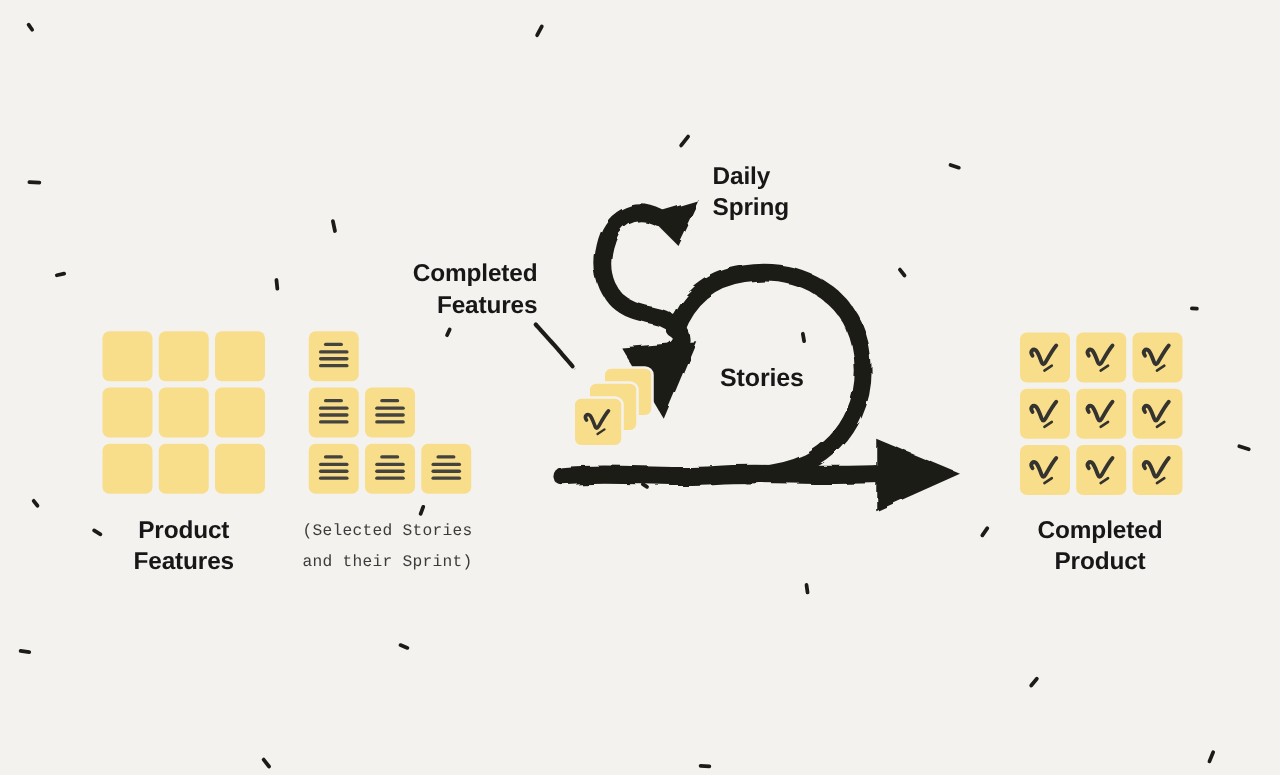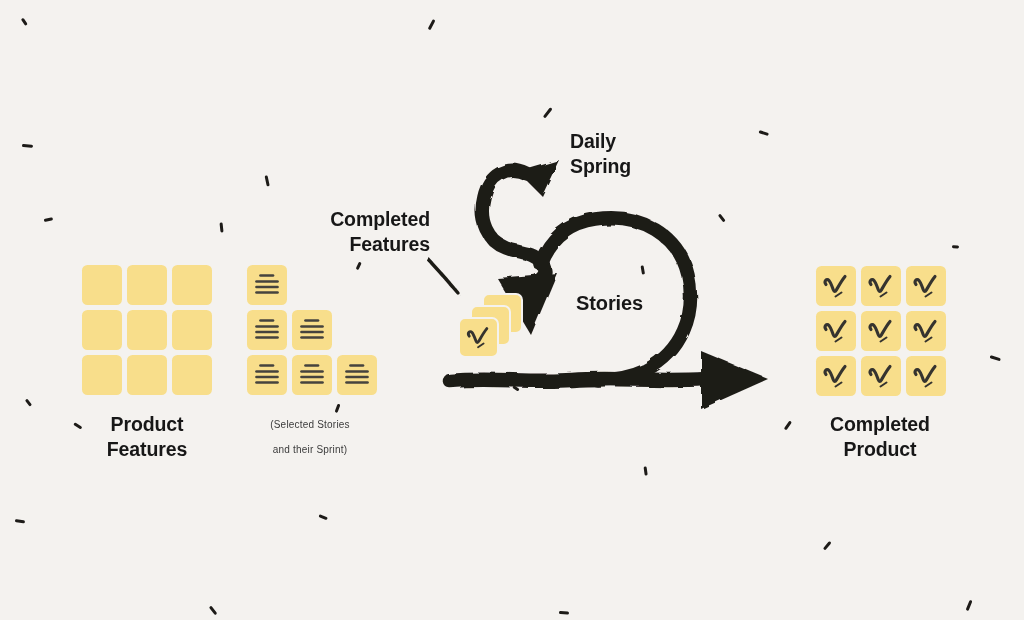--- a/index.html
+++ b/index.html
@@ -29,22 +29,22 @@
   .stack .note{
     position:absolute;width:41px;height:41px;box-sizing:border-box;
     border:2px solid var(--bg);border-radius:7px;
   }
   .label{
     position:absolute;z-index:4;color:var(--text);
     font-weight:700;font-size:19.5px;line-height:25px;letter-spacing:-0.1px;
     white-space:nowrap;
   }
   .label .sub{
-    display:block;font-weight:400;font-size:10px;line-height:25px;
-    color:var(--subtext);letter-spacing:0.2px;
+    display:block;font-weight:400;font-size:13px;line-height:25px;
+    color:var(--subtext);letter-spacing:0.2px;font-family:Liberation Mono, monospace;
   }
   .lbl-daily{left:570px;top:117px;text-align:left;}
   .lbl-sprint{left:576px;top:279px;font-size:20px;}
   .lbl-feat{left:270px;top:195px;width:160px;text-align:right;}
   .lbl-product{left:62px;top:400px;width:170px;text-align:center;}
   .lbl-springbl{left:205px;top:400px;width:210px;text-align:center;}
   .lbl-completed{left:795px;top:400px;width:170px;text-align:center;}
   .board-product{left:82px;top:253px;}
   .board-springbl{left:247px;top:253px;}
   .board-completed{left:816px;top:254px;}

